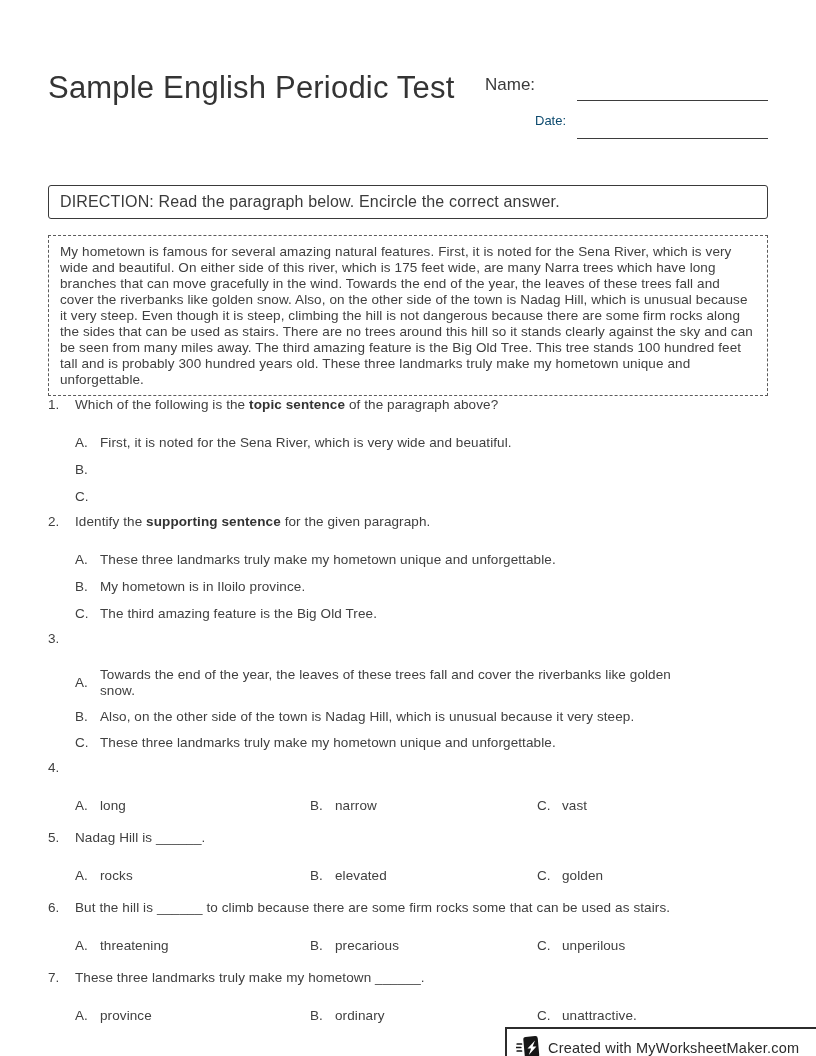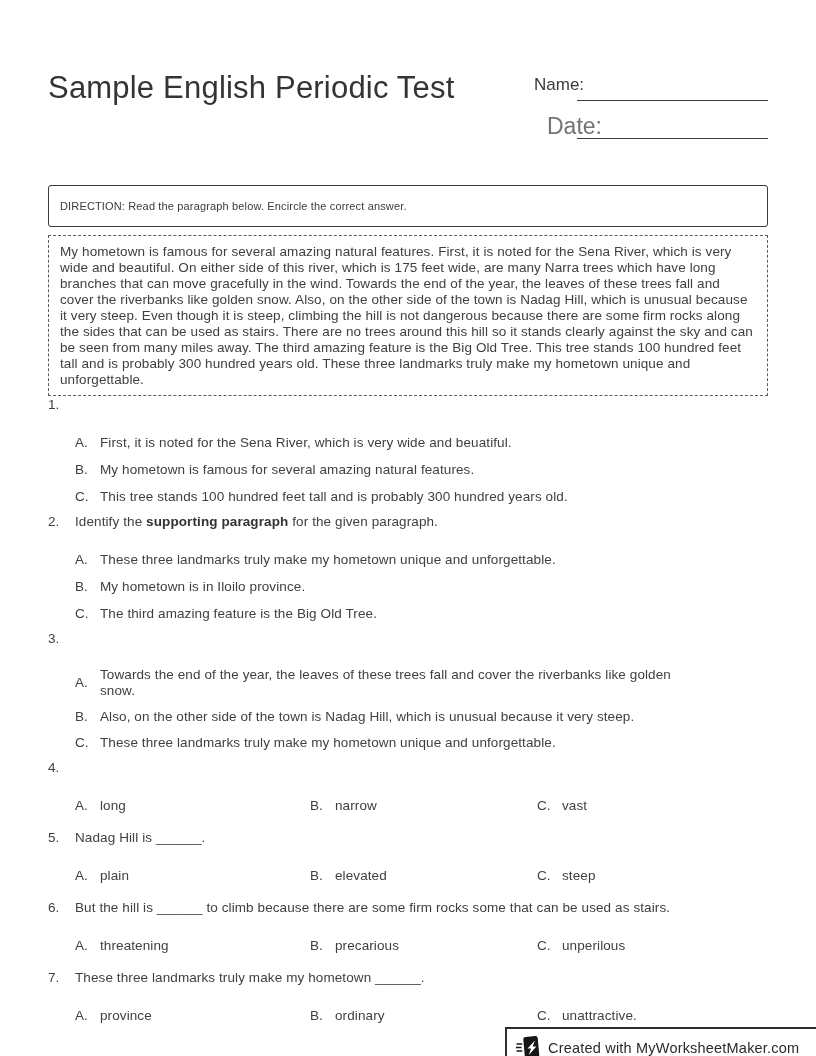--- a/index.html
+++ b/index.html
@@ -4,30 +4,30 @@
 <style>
   html,body{margin:0;padding:0;background:#ffffff;}
   .page{
     position:relative;width:816px;height:1056px;background:#ffffff;
     font-family:"Liberation Sans","DejaVu Sans",sans-serif;color:#3e3e3e;overflow:hidden;margin-top:23px;
   }
   .page-title{
     position:absolute;left:48px;top:47px;margin:0;
     font-size:31px;font-weight:400;color:#343434;letter-spacing:0.2px;
   }
-  .name-label{position:absolute;left:534px;top:52px;font-size:17px;color:#3a3a3a;}
-  .date-label{position:absolute;left:547px;top:90px;font-size:23px;color:#737373;}
+  .name-label{position:absolute;left:485px;top:52px;font-size:17px;color:#3a3a3a;}
+  .date-label{position:absolute;left:535px;top:90px;font-size:13px;color:#0c4a6e;}
   .blank-line{position:absolute;height:0;border-bottom:1.6px solid #3d3d3d;}
   .name-line{left:577px;top:77px;width:191px;}
   .date-line{left:577px;top:115px;width:191px;}
   .direction-box{
-    position:absolute;left:48px;top:162px;width:720px;height:42px;
+    position:absolute;left:48px;top:162px;width:720px;height:34px;
     border:1.6px solid #3a3a3a;border-radius:3px;box-sizing:border-box;
     display:flex;align-items:center;padding:0 11px;
-    font-size:11px;letter-spacing:0.15px;color:#3b3b3b;
+    font-size:16px;letter-spacing:0.15px;color:#3b3b3b;
   }
   .passage-box{
     position:absolute;left:48px;top:212px;width:720px;height:161px;
     border:1.6px dashed #5b5b5b;box-sizing:border-box;overflow:hidden;
     padding:8px 11px;font-size:13.5px;line-height:16px;letter-spacing:0.1px;color:#404040;
   }
   .question{
     position:absolute;left:48px;width:722px;
     font-size:13.5px;line-height:16px;letter-spacing:0.1px;color:#404040;
   }
@@ -69,39 +69,38 @@
     <span>DIRECTION: Read the paragraph below. Encircle the correct answer.</span>
   </div>
 
   <div class="passage-box">
     <span>My hometown is famous for several amazing natural features. First, it is noted for the Sena River, which is very wide and beautiful. On either side of this river, which is 175 feet wide, are many Narra trees which have long branches that can move gracefully in the wind. Towards the end of the year, the leaves of these trees fall and cover the riverbanks like golden snow. Also, on the other side of the town is Nadag Hill, which is unusual because it very steep. Even though it is steep, climbing the hill is not dangerous because there are some firm rocks along the sides that can be used as stairs. There are no trees around this hill so it stands clearly against the sky and can be seen from many miles away. The third amazing feature is the Big Old Tree. This tree stands 100 hundred feet tall and is probably 300 hundred years old. These three landmarks truly make my hometown unique and unforgettable.</span>
   </div>
 
   <div class="question" style="top:374px">
     <div class="q-line">
       <span class="q-num">1.</span>
+      <span class="q-text"><span>Which of the following is the </span><b>topic sentence</b><span> of the paragraph above?</span></span>
     </div>
     <div class="opt">
       <span class="opt-letter">A.</span>
       <span class="opt-text">First, it is noted for the Sena River, which is very wide and beuatiful.</span>
     </div>
     <div class="opt">
       <span class="opt-letter">B.</span>
-      <span class="opt-text">My hometown is famous for several amazing natural features.</span>
     </div>
     <div class="opt">
       <span class="opt-letter">C.</span>
-      <span class="opt-text">This tree stands 100 hundred feet tall and is probably 300 hundred years old.</span>
     </div>
   </div>
 
   <div class="question" style="top:491px">
     <div class="q-line">
       <span class="q-num">2.</span>
-      <span class="q-text"><span>Identify the </span><b>supporting paragraph</b><span> for the given paragraph.</span></span>
+      <span class="q-text"><span>Identify the </span><b>supporting sentence</b><span> for the given paragraph.</span></span>
     </div>
     <div class="opt">
       <span class="opt-letter">A.</span>
       <span class="opt-text">These three landmarks truly make my hometown unique and unforgettable.</span>
     </div>
     <div class="opt">
       <span class="opt-letter">B.</span>
       <span class="opt-text">My hometown is in Iloilo province.</span>
     </div>
     <div class="opt">
@@ -149,29 +148,29 @@
   </div>
 
   <div class="question" style="top:807px">
     <div class="q-line">
       <span class="q-num">5.</span>
       <span class="q-text"><span>Nadag Hill is ______.</span></span>
     </div>
     <div class="opt-row">
       <div class="opt col-a">
         <span class="opt-letter">A.</span>
-        <span class="opt-text">plain</span>
+        <span class="opt-text">rocks</span>
       </div>
       <div class="opt col-b">
         <span class="opt-letter">B.</span>
         <span class="opt-text">elevated</span>
       </div>
       <div class="opt col-c">
         <span class="opt-letter">C.</span>
-        <span class="opt-text">steep</span>
+        <span class="opt-text">golden</span>
       </div>
     </div>
   </div>
 
   <div class="question" style="top:877px">
     <div class="q-line">
       <span class="q-num">6.</span>
       <span class="q-text"><span>But the hill is ______ to climb because there are some firm rocks some that can be used as stairs.</span></span>
     </div>
     <div class="opt-row">

